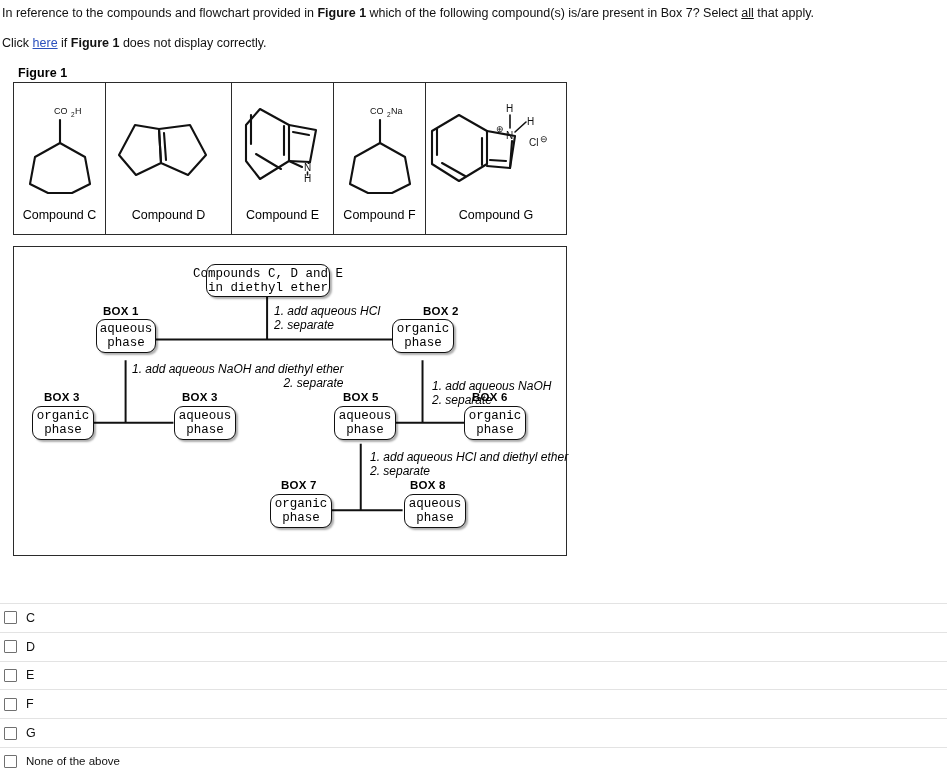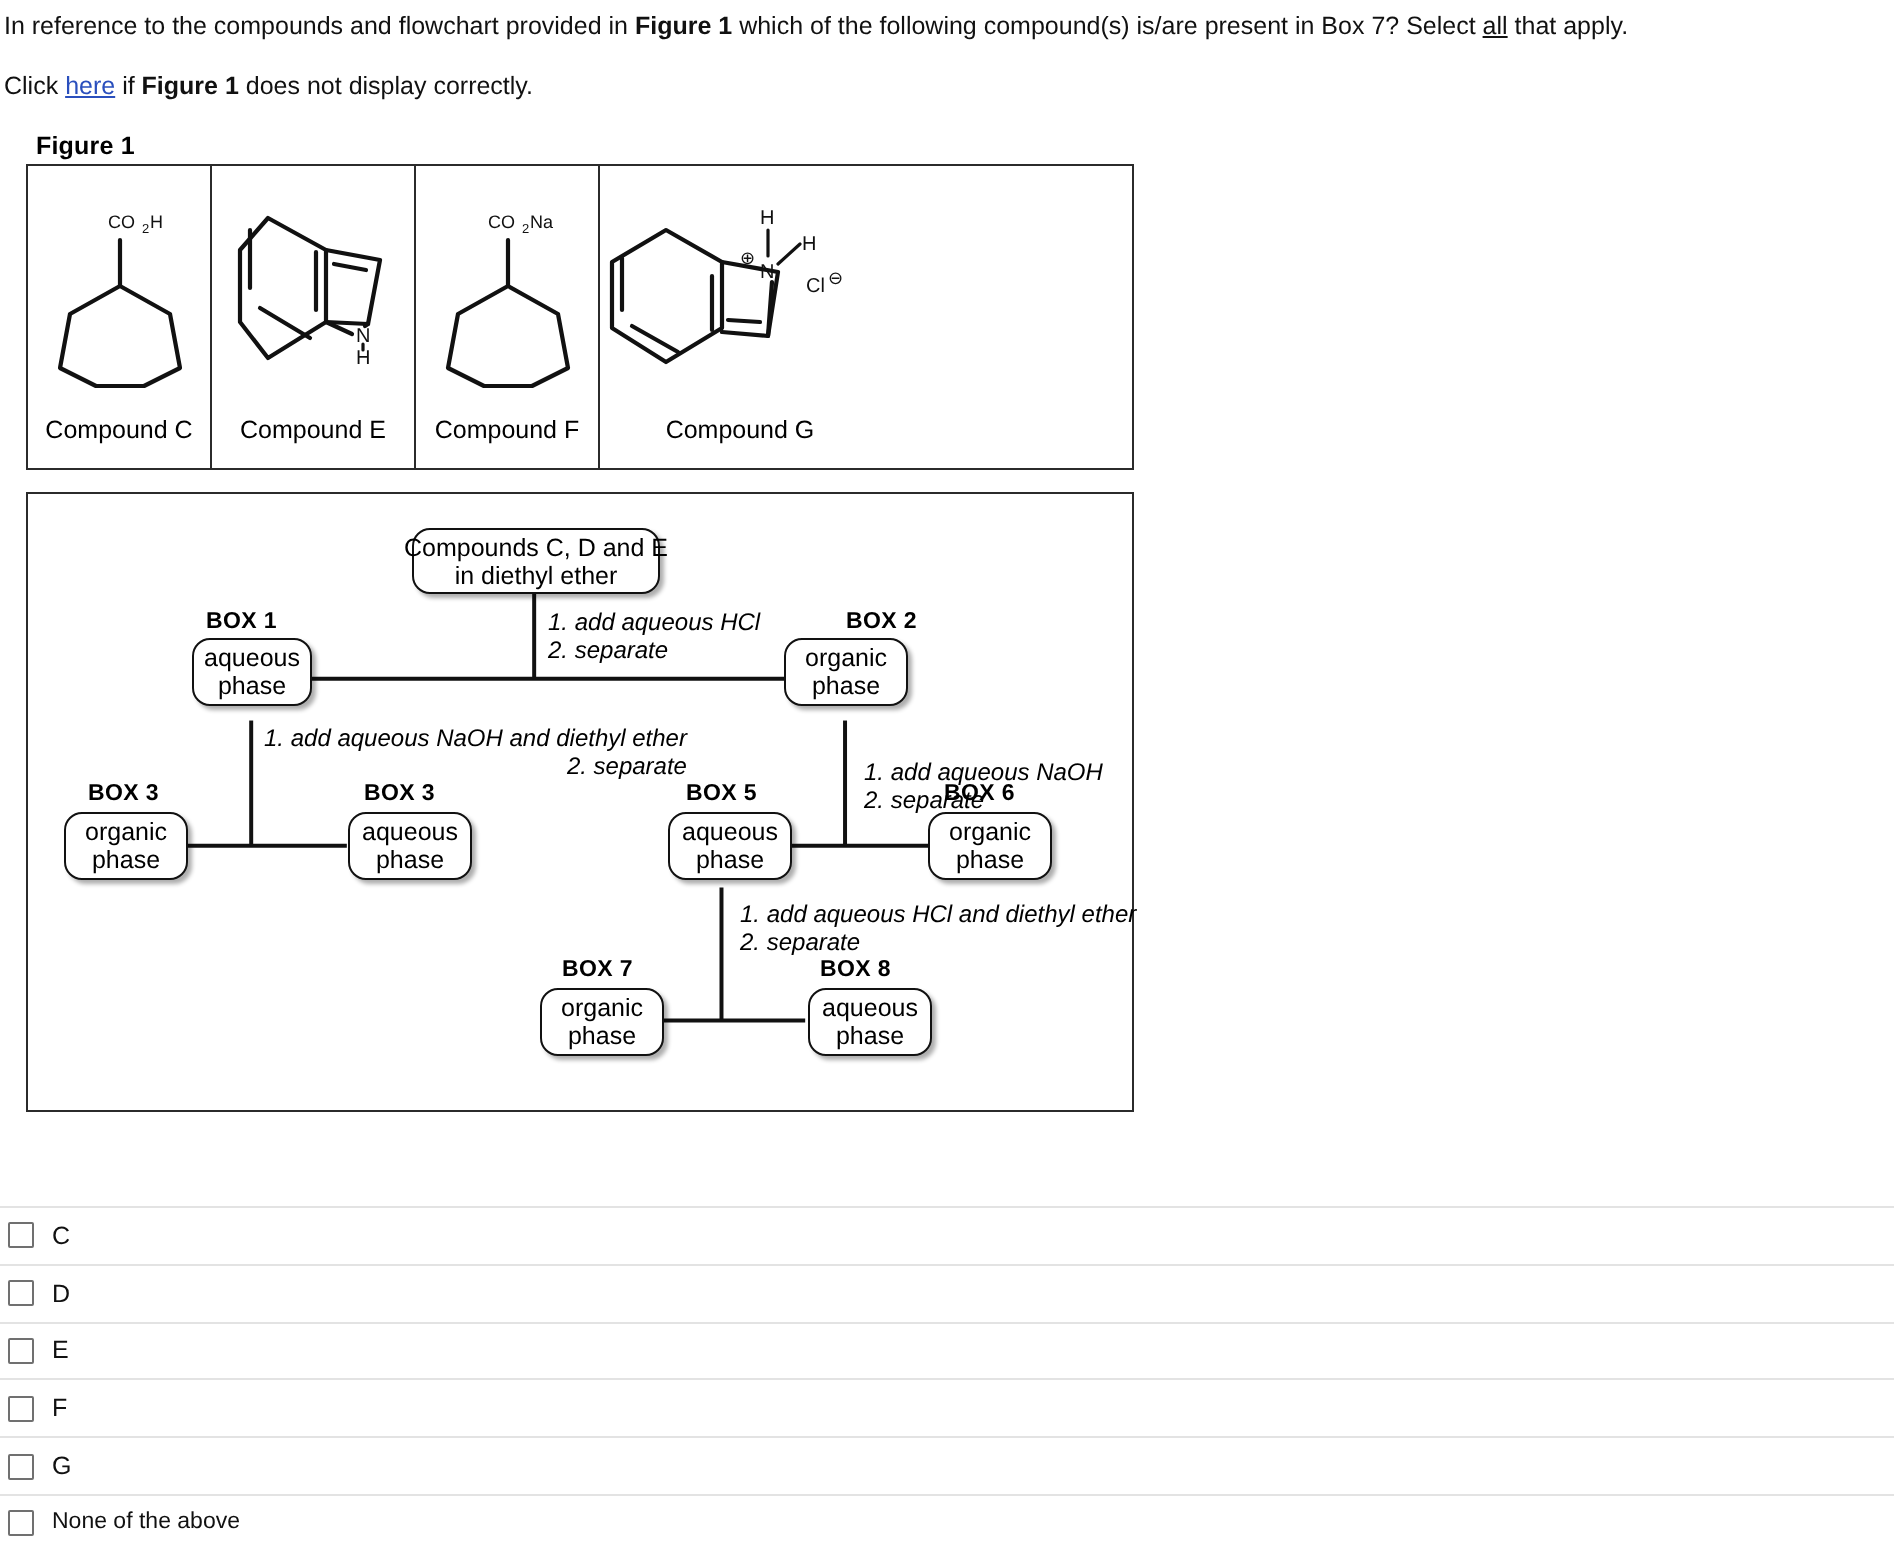--- a/index.html
+++ b/index.html
@@ -122,20 +122,21 @@
     box-sizing: border-box;
     text-align: left;
     line-height: 14px;
     font-size: 12.5px;
     display: flex;
     flex-direction: column;
     align-items: center;
     justify-content: center;
     white-space: nowrap;
     z-index: 3;
+    font-family: Liberation Mono, monospace;
   }
   .fc-boxlabel {
     position: absolute;
     font-weight: bold;
     font-size: 11.5px;
     letter-spacing: .2px;
     white-space: nowrap;
     z-index: 3;
   }
   .fc-step {
@@ -207,20 +208,33 @@
         <text class="atom" x="58" y="15">H</text>
 
         <path class="bond" d="M43,44 L43,21"></path>
 
         <path class="bond" d="M43,44 L68,58 L73,85 L55,94 L31,94 L13,85 L18,58 Z"></path>
       </svg>
     </div>
     <div class="compound-label">Compound C</div>
   </div>
 
+  <div class="compound-cell cell-d">
+    <div class="struct-area">
+      <svg width="118" height="98" viewBox="0 0 118 98">
+
+        <path class="bond" d="M49,30 L51,64 L26,76 L9,56 L25,26 Z"></path>
+
+        <path class="bond" d="M49,30 L51,64 L78,76 L96,56 L80,26 Z"></path>
+
+        <path class="bond" d="M54,34 L56,61"></path>
+      </svg>
+    </div>
+    <div class="compound-label">Compound D</div>
+  </div>
 
   <div class="compound-cell cell-e">
     <div class="struct-area">
       <svg width="94" height="98" viewBox="0 0 94 98">
 
         <path class="bond" d="M41,21 L41,57 L12,75 L-2,57 L-2,21 L12,5 Z" transform="translate(12,5)"></path>
 
         <path class="bond" d="M15,16 L15,45"></path>
         <path class="bond" d="M20,55 L45,70"></path>
         <path class="bond" d="M48,56 L48,27"></path>

